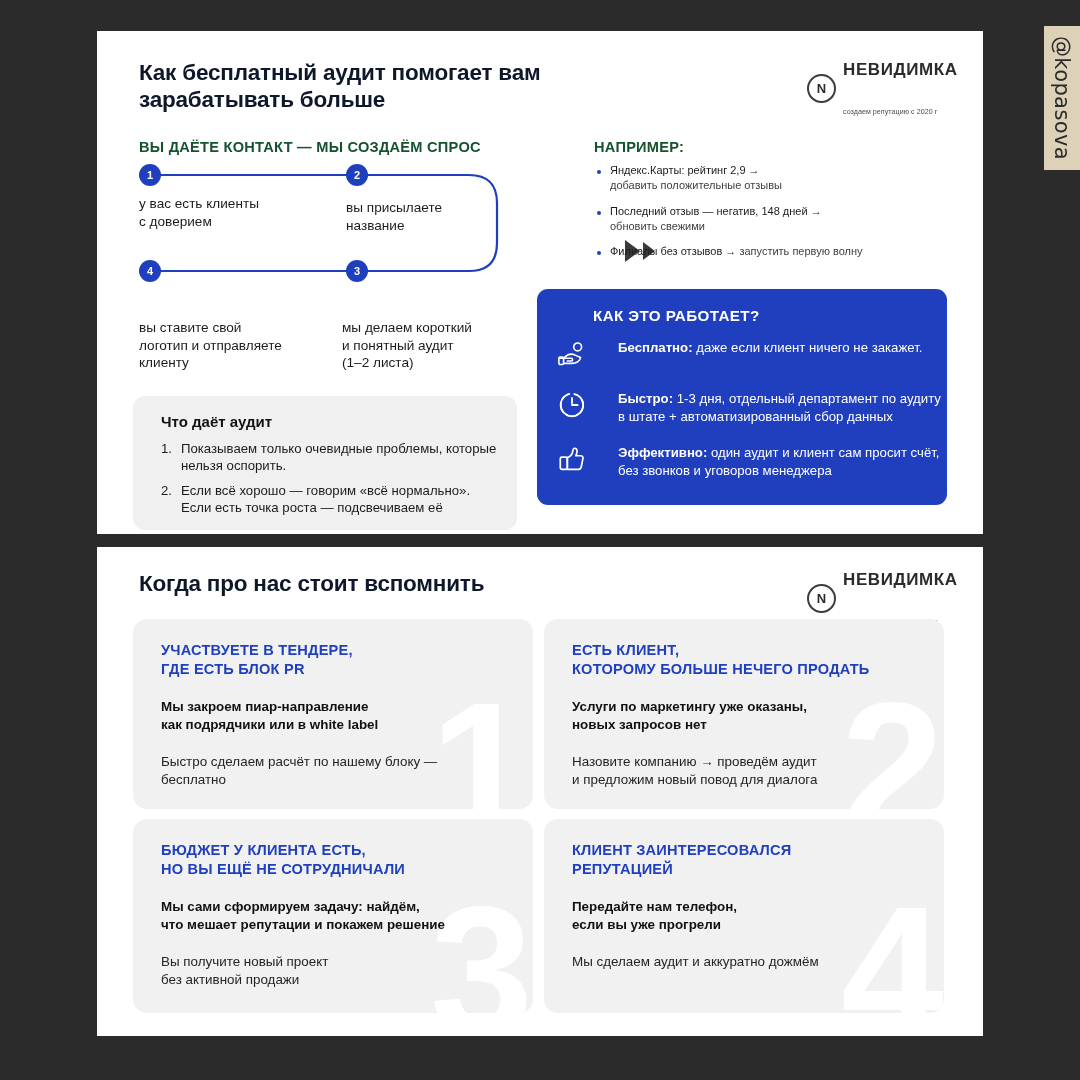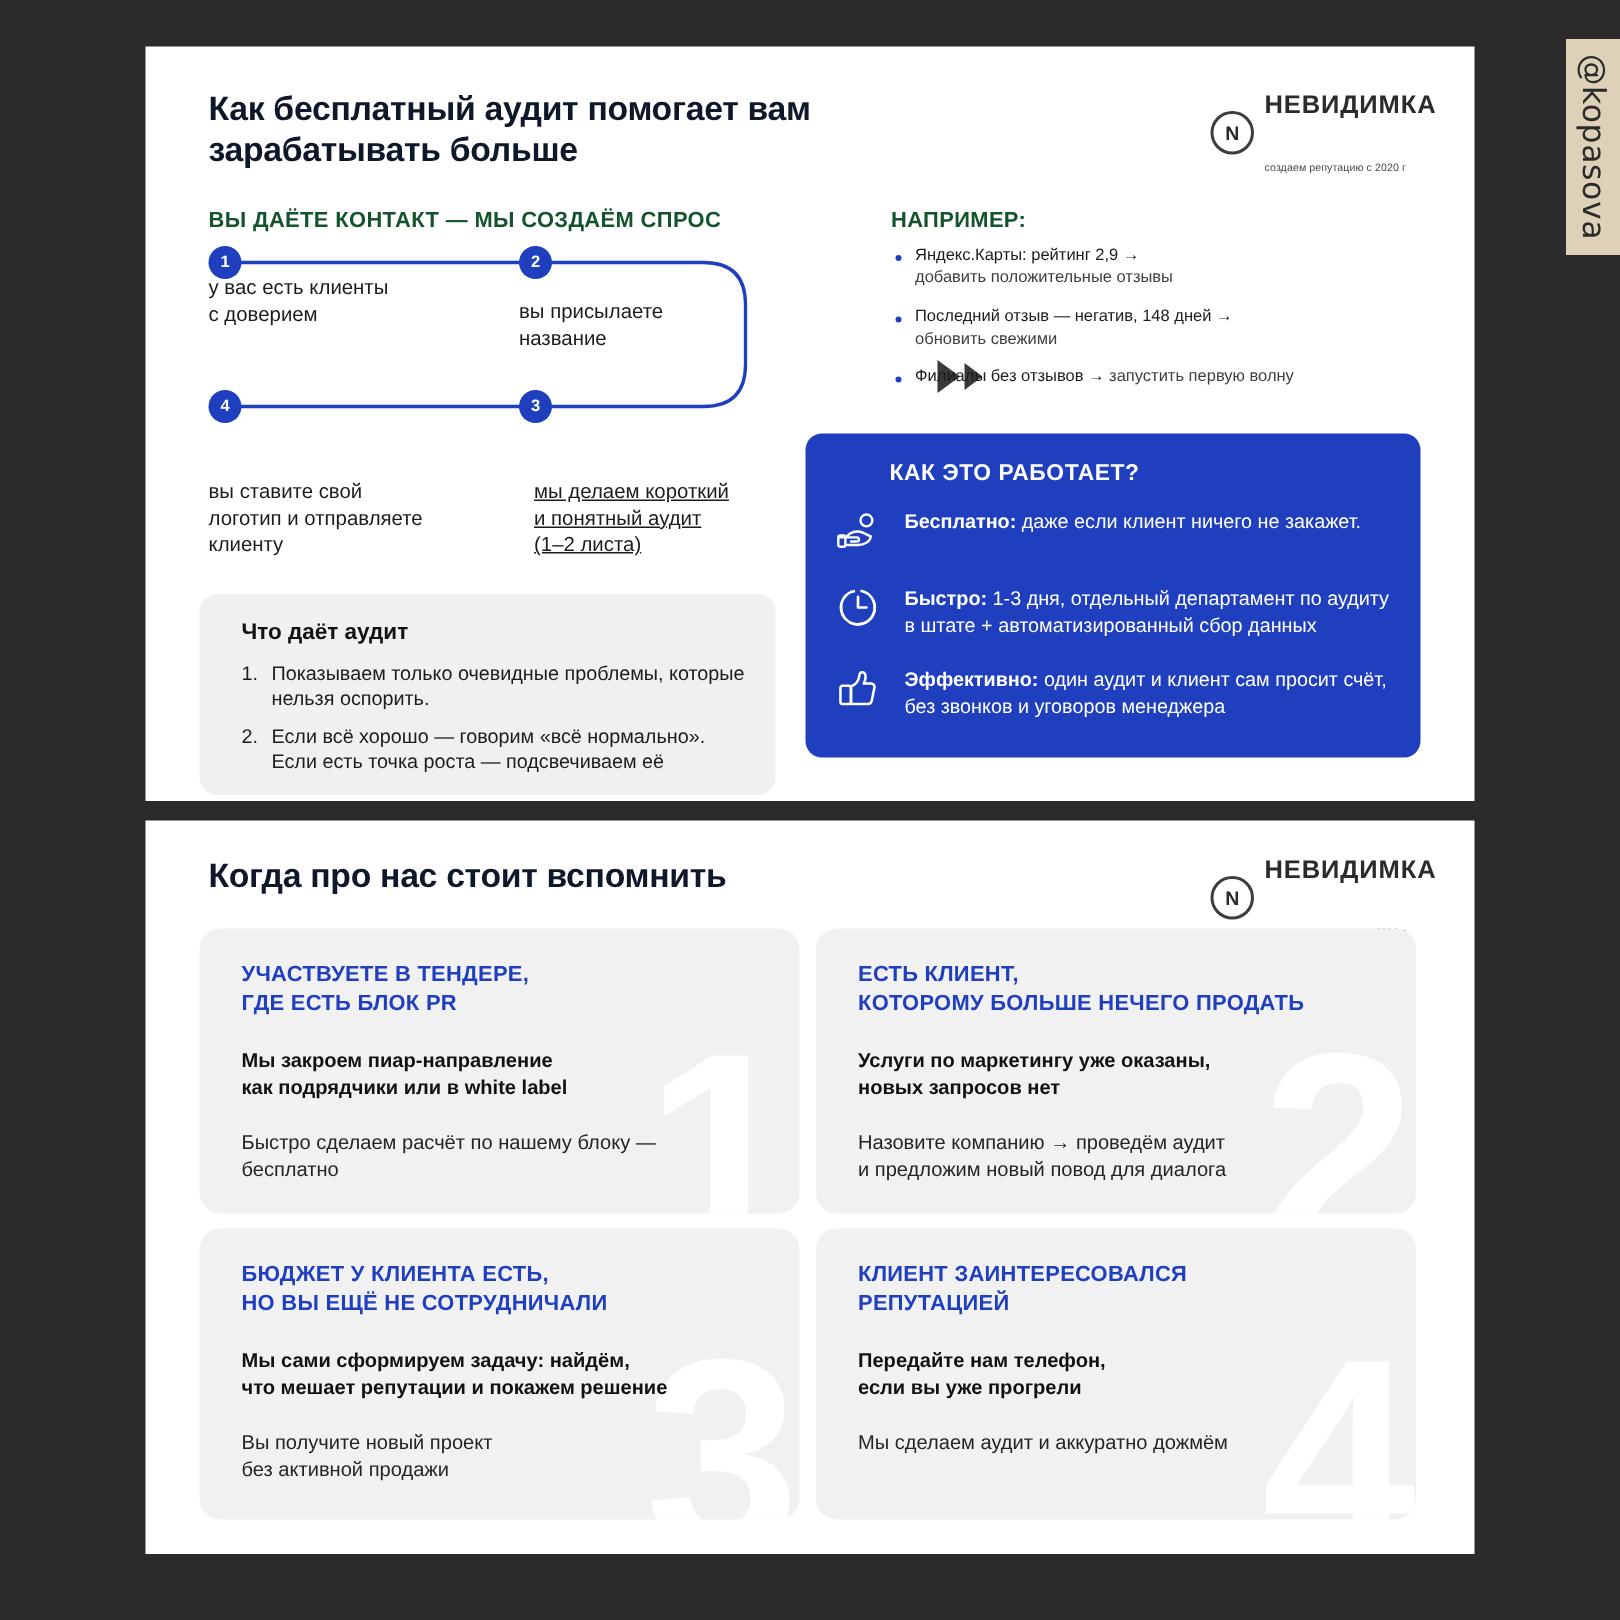--- a/index.html
+++ b/index.html
@@ -76,24 +76,24 @@
     display:flex;align-items:center;justify-content:center;
   }
   #node1{left:0px;top:0px;}
   #node2{left:207px;top:0px;}
   #node4{left:0px;top:96px;}
   #node3{left:207px;top:96px;}
 
   .flow-txt{
     position:absolute;font-size:13.6px;line-height:1.3;color:#1c1c1c;
   }
-  #ftxt1{left:42px;top:152px;width:190px;}
+  #ftxt1{left:42px;top:164px;width:190px;}
   #ftxt2{left:249px;top:168px;width:180px;}
   #ftxt4{left:42px;top:288px;width:200px;}
-  #ftxt3{left:259px;top:288px;width:200px;text-decoration:underline;}
+  #ftxt3{left:245px;top:288px;width:200px;}
 
   
   .arrows{position:absolute;left:528px;top:209px;display:flex;gap:3px;align-items:center;}
   .tri{
     width:0;height:0;border-style:solid;
     border-width:11px 0 11px 15px;
     border-color:transparent transparent transparent #3a3a3a;
   }
   .tri.small{border-width:9px 0 9px 12px;}
 
@@ -127,21 +127,21 @@
   
   #blue-box{
     position:absolute;left:440px;top:258px;width:410px;height:216px;
     background:#1f3fbf;border-radius:11px;
   }
   #blue-title{
     position:absolute;left:56px;top:18px;color:#fff;font-weight:bold;
     font-size:15.2px;letter-spacing:.4px;
   }
   .blue-row{
-    position:absolute;left:20px;display:flex;gap:16px;align-items:flex-start;
+    position:absolute;left:20px;display:flex;gap:31px;align-items:flex-start;
   }
   #brow1{top:50px;}
   #brow2{top:101px;}
   #brow3{top:155px;}
   .b-ico{width:30px;height:30px;flex:0 0 auto;color:#fff;}
   .b-txt{color:#fff;font-size:13.2px;line-height:1.33;width:330px;}
   .b-txt b{font-weight:bold;}
 
   
   .q-card{

